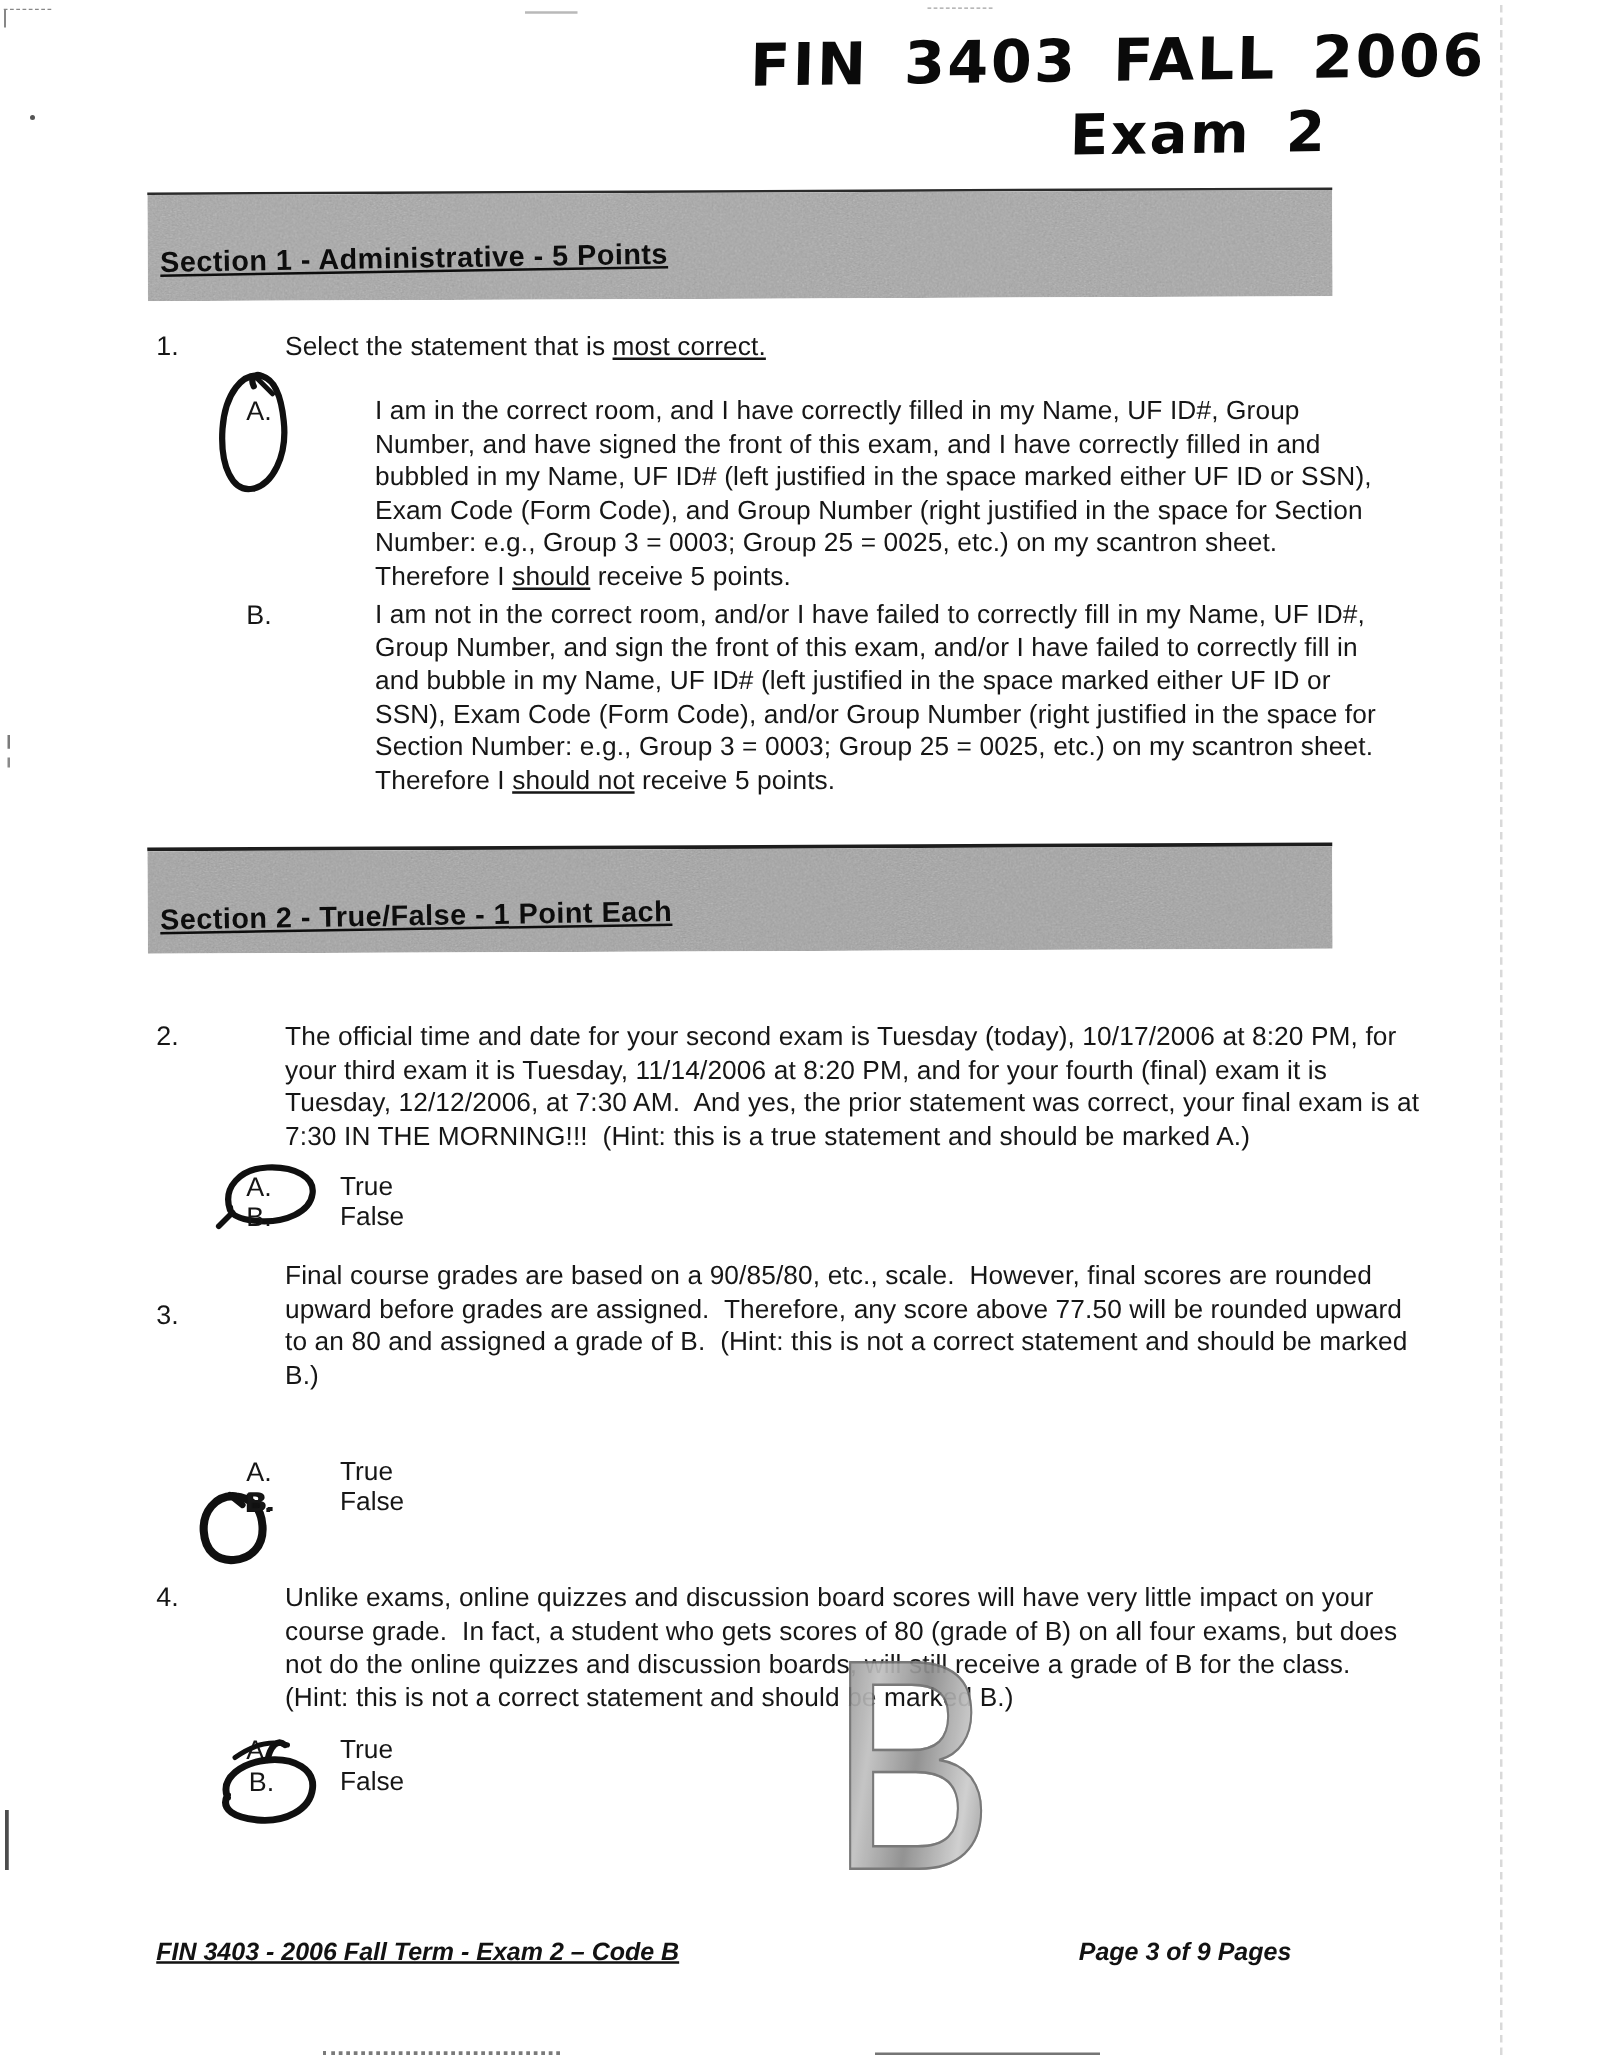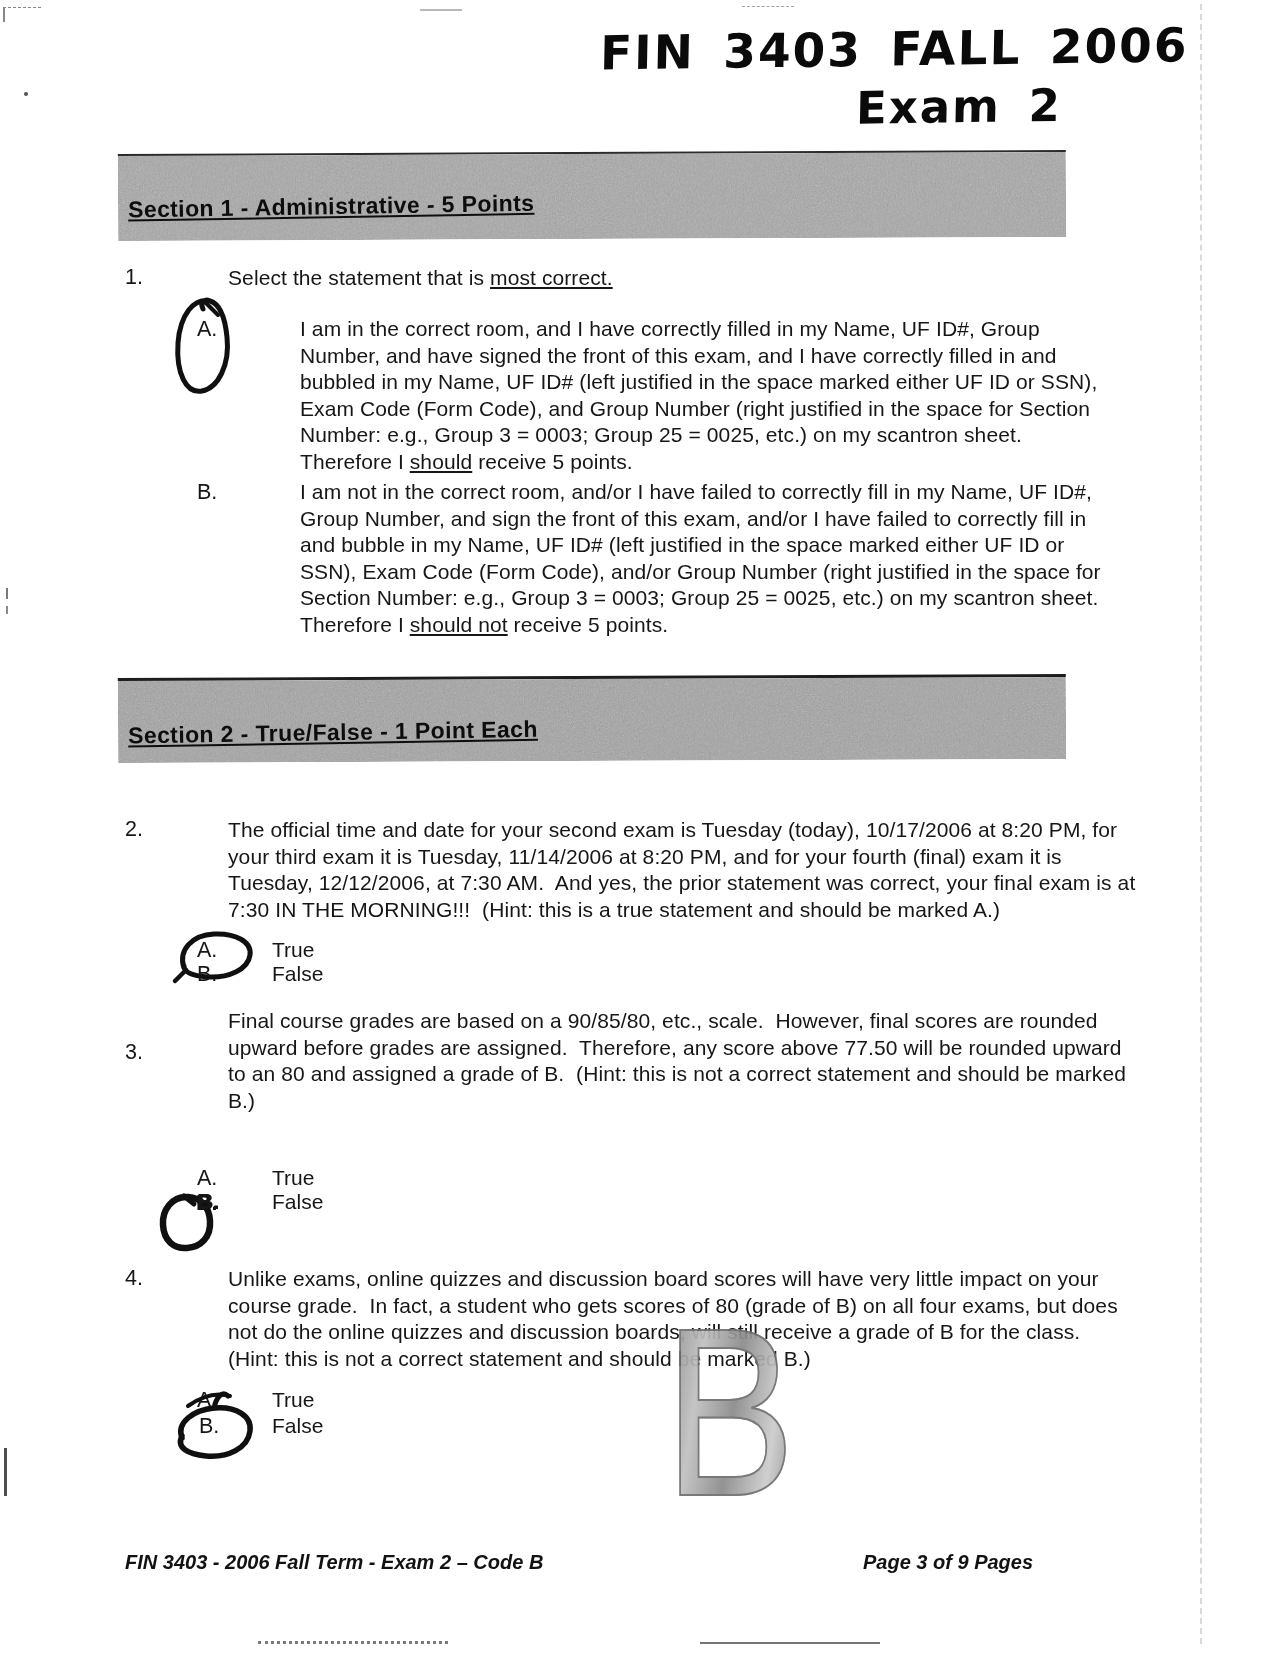--- a/index.html
+++ b/index.html
@@ -49,21 +49,21 @@
     transform:scaleX(0.82);transform-origin:left top;
     background:linear-gradient(100deg,#7e7e7e 0%,#c0c0c0 28%,#8a8a8a 52%,#cccccc 78%,#808080 100%);
     -webkit-background-clip:text;background-clip:text;color:transparent;
     -webkit-text-stroke:2px #6e6e6e;opacity:0.92;
   }
 
   .footer-left,.footer-right{
     position:absolute;top:1551px;font-size:20px;font-style:italic;font-weight:700;
     color:#121212;white-space:nowrap;
   }
-  .footer-left{left:125px;}
+  .footer-left{left:125px;text-decoration:underline;}
   .footer-right{left:863px;}
 
   
   .artifact{position:absolute;}
   .corner-bracket{left:3px;top:7px;width:36px;height:14px;border-left:2px solid #6a6a6a;border-top:1px dashed #6a6a6a;opacity:.8;}
   .top-dash-1{left:420px;top:9px;width:42px;border-top:2px solid #8a8a8a;opacity:.6;}
   .top-dash-2{left:742px;top:6px;width:52px;border-top:1px dashed #7a7a7a;opacity:.7;}
   .dot-1{left:24px;top:92px;width:4px;height:4px;background:#555;border-radius:50%;}
   .right-dash-line{left:1200px;top:4px;width:0;height:1640px;border-left:2px dashed #b5b5b5;opacity:.5;}
   .left-tick-1{left:6px;top:588px;width:2px;height:11px;background:#7a7a7a;}

